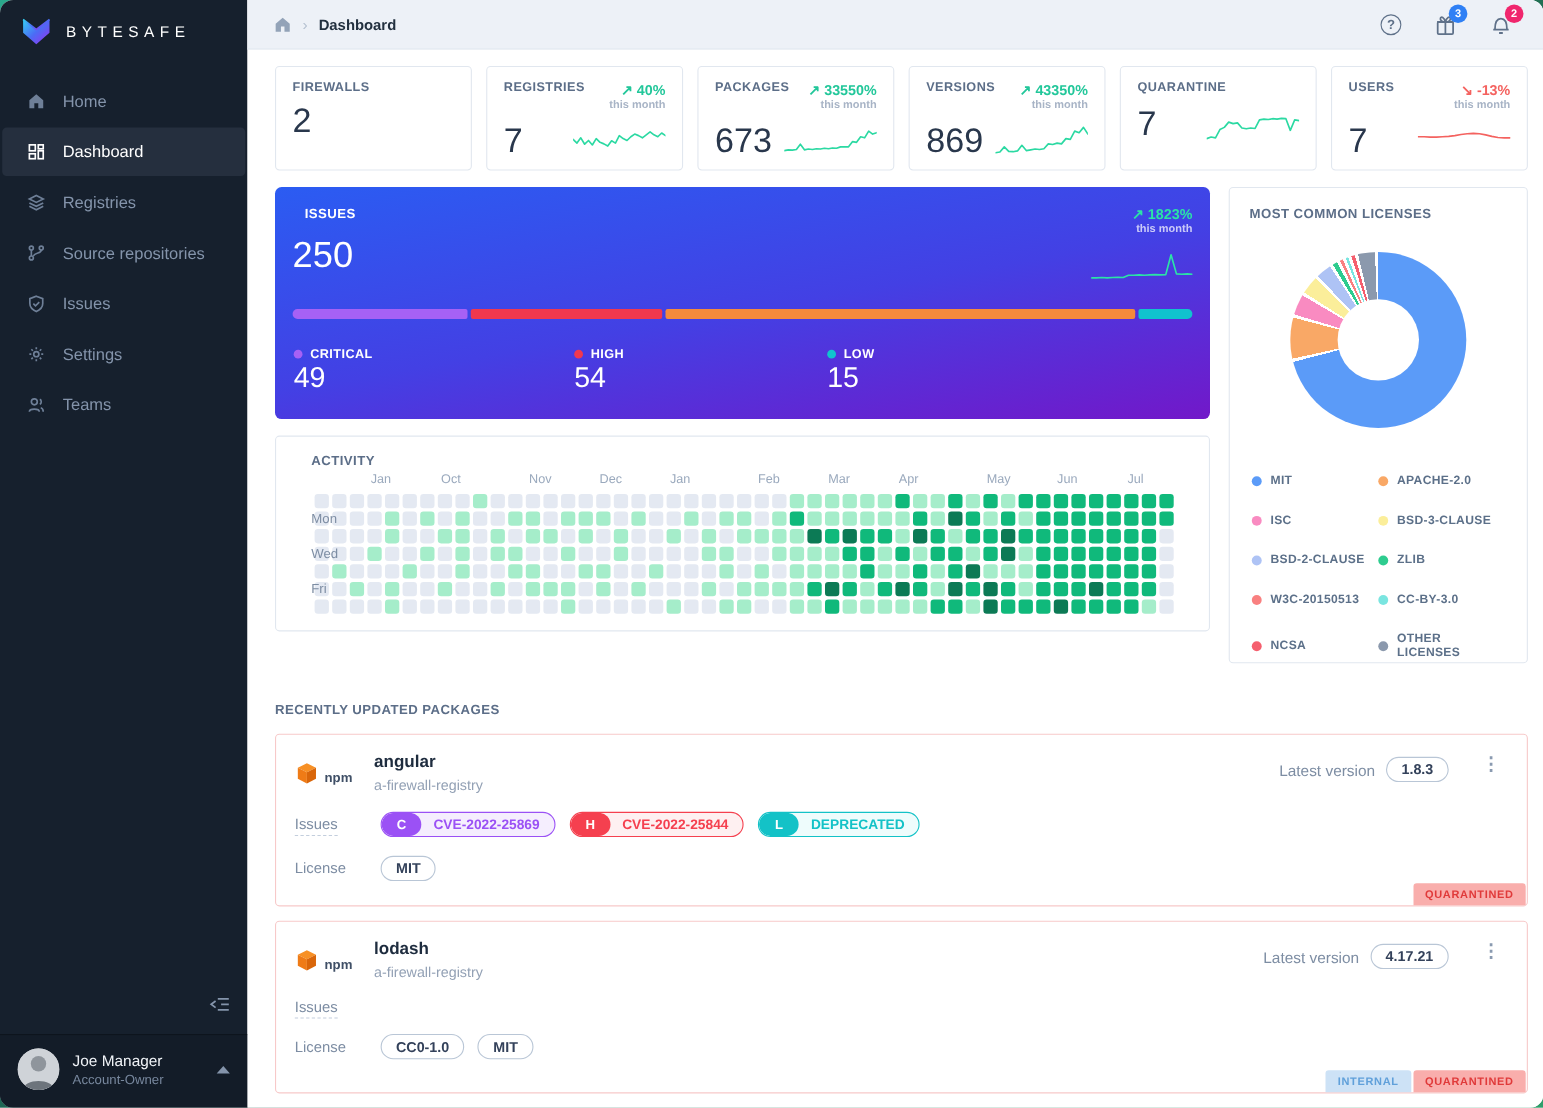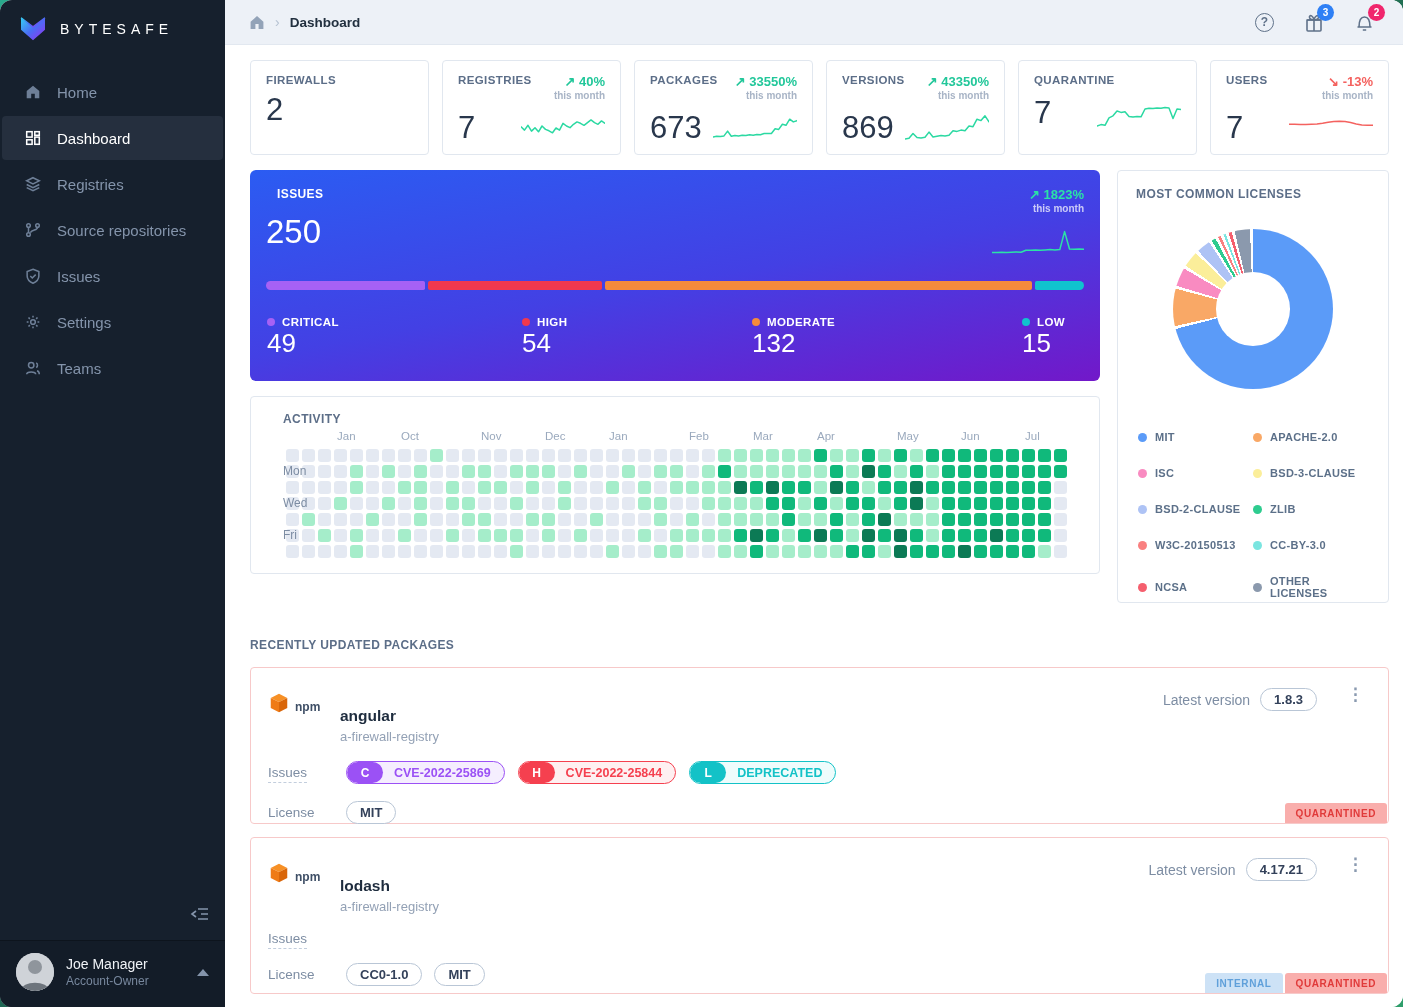--- a/index.html
+++ b/index.html
@@ -103,21 +103,21 @@
   .lic-dot { width:9px; height:9px; border-radius:5px; flex-shrink:0; }
 
   
   .section-title { margin-top:35px; font-size:12px; font-weight:700; letter-spacing:.4px; color:#5c6e88; }
   .pkg-card { position:relative; border:1px solid #f7c9c9; border-radius:4px; margin-top:15px; padding:16px 20px 18px 17px; height:157px; }
   .pkg-card + .pkg-card { margin-top:13px; }
   .pkg-top { display:flex; align-items:flex-start; }
   .pkg-type { display:flex; align-items:flex-end; gap:5px; width:72px; margin-top:8px; flex-shrink:0; }
   .pkg-type svg { width:22px; height:22px; }
   .pkg-type-label { font-size:12px; font-weight:700; color:#3f4f66; }
-  .pkg-name { font-size:15.5px; font-weight:700; color:#1e2c3e;margin-top:23px; }
+  .pkg-name { font-size:15.5px; font-weight:700; color:#1e2c3e; }
   .pkg-registry { font-size:13px; color:#93a1b5; margin-top:4px; }
   .pkg-right { margin-left:auto; display:flex; align-items:flex-start; gap:26px; }
   .latest { display:flex; align-items:center; gap:10px; margin-top:4px; }
   .latest-label { font-size:14px; color:#7d8da3; }
   .pill { border:1px solid #b9c6d6; border-radius:13px; padding:3px 13px; font-size:13px; font-weight:700; color:#33415a; background:#fff; }
   .kebab { color:#8a9ab0; font-size:17px; font-weight:700; line-height:1; letter-spacing:0; cursor:pointer; padding:2px 4px; }
   .pkg-row { display:flex; align-items:center; margin-top:17px; }
   .pkg-row-label { width:78px; font-size:13.5px; color:#7d8da3; flex-shrink:0; }
   .pkg-row-label .dashed { border-bottom:1px dashed #c3cedd; padding-bottom:2px; }
   .badges { display:flex; gap:13px; }
@@ -377,27 +377,20 @@
               </div>
               <div>
                 <div class="sev-head">
                     <span class="sev-dot" style="background: rgb(240, 56, 78);"></span>
                     <span class="sev-label">HIGH</span>
                   </div>
                 <div class="sev-value">54</div>
               </div>
               <div>
                 <div class="sev-head">
-                    <span class="sev-dot" style="background: rgb(245, 138, 60);"></span>
-                    <span class="sev-label">MODERATE</span>
-                  </div>
-                <div class="sev-value">132</div>
-              </div>
-              <div>
-                <div class="sev-head">
                     <span class="sev-dot" style="background: rgb(16, 195, 206);"></span>
                     <span class="sev-label">LOW</span>
                   </div>
                 <div class="sev-value">15</div>
               </div>
             </div>
           </div>
 
           <div class="panel activity-card">
             <div class="panel-title">ACTIVITY</div>

